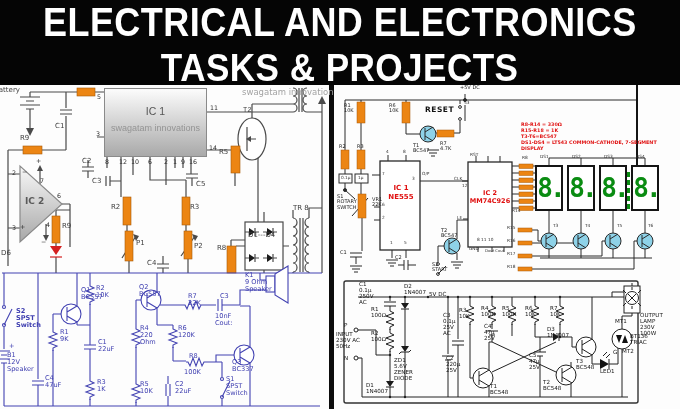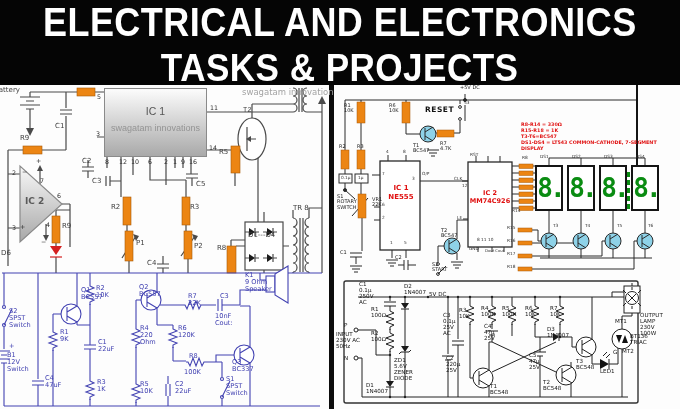--- a/index.html
+++ b/index.html
@@ -284,26 +284,26 @@
       <div class="lab p" style="left: 40px; top: 178px;">7</div>
       <div class="lab p" style="left: 12px; top: 225px;">3</div>
       <div class="lab p" style="left: 46px; top: 222px;">4</div>
       <div class="lab p" style="left: 57px; top: 193px;">6</div>
       <div class="lab p" style="left: 36px; top: 158px;">+</div>
       <div class="lab p" style="left: 41px; top: 239px;">−</div>
       <div class="lab p" style="left: 22px; top: 169px;">−</div>
       <div class="lab p" style="left: 20px; top: 224px;">+</div>
       <div class="lab n2" style="left: 25px; top: 197px;">IC 2</div>
       <div class="lab w" style="left: 242px; top: 88px;">swagatam innovation</div>
-      <div class="lab b" style="left: 9px; top: 308px;">S2
+      <div class="lab b" style="left: 16px; top: 308px; font-weight: bold;">S2
 SPST
 Switch</div>
       <div class="lab b" style="left: 7px; top: 352px;">B1
 12V
-Switch</div>
+Speaker</div>
       <div class="lab b" style="left: 9px; top: 343px;">+</div>
       <div class="lab b" style="left: 45px; top: 375px;">C4
 47uF</div>
       <div class="lab b" style="left: 57px; top: 287px; margin-left: 24px;">Q1
 BC557</div>
       <div class="lab b" style="left: 96px; top: 285px;">R2
 10K</div>
       <div class="lab b" style="left: 60px; top: 329px;">R1
 9K</div>
       <div class="lab b" style="left: 98px; top: 339px;">C1

